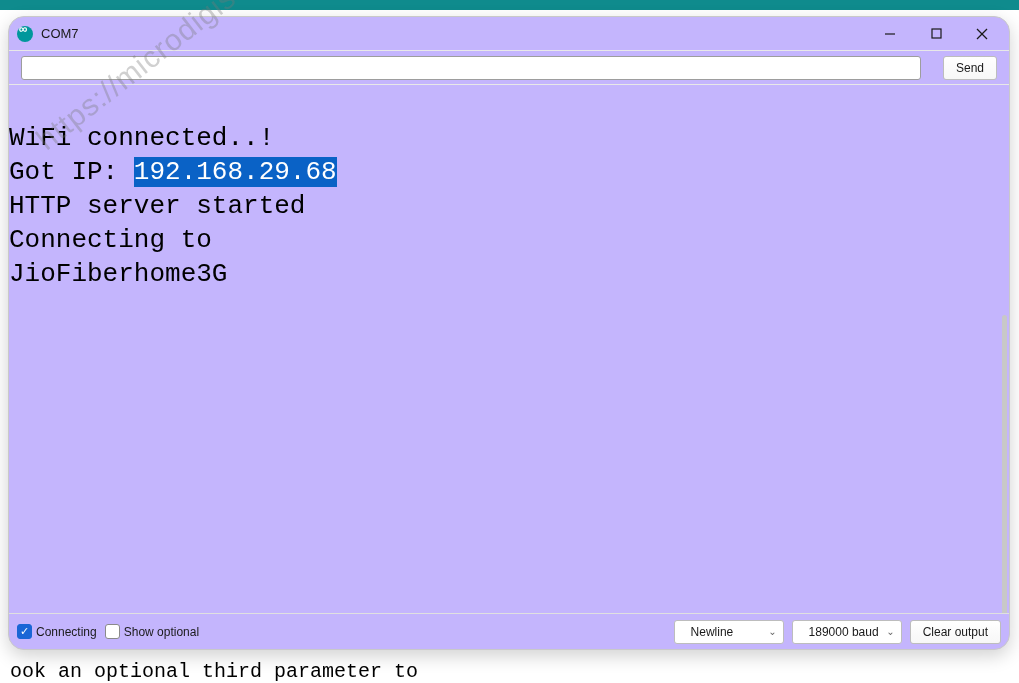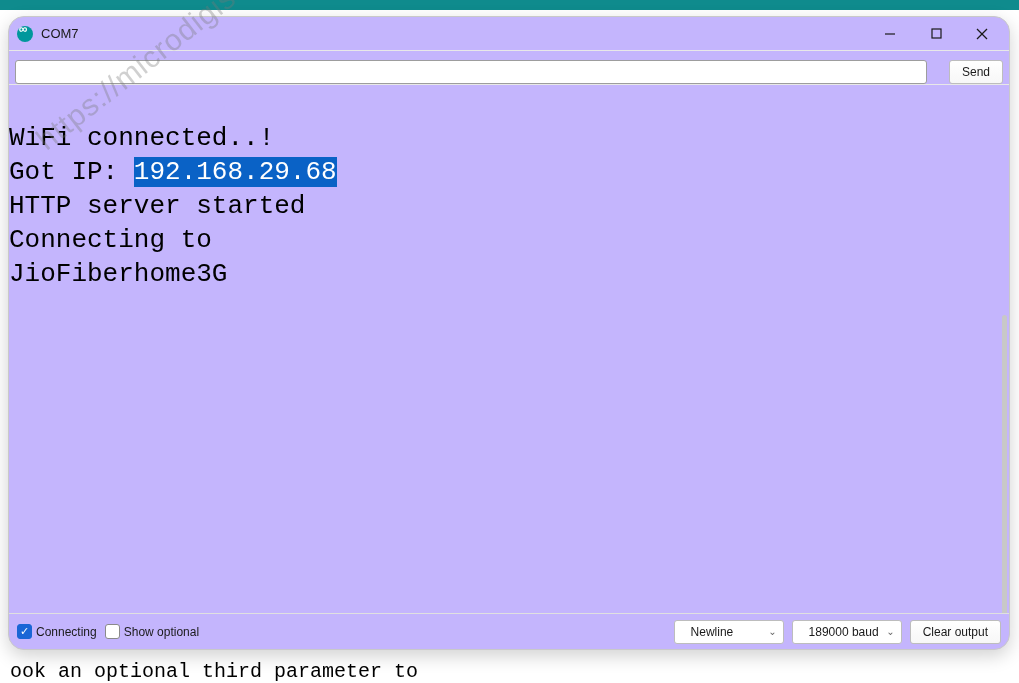--- a/index.html
+++ b/index.html
@@ -71,22 +71,22 @@
   .title-spacer { flex: 1; }
   .win-btn {
     width: 46px; height: 30px;
     display: flex; align-items: center; justify-content: center;
     color: #1a1a1a;
   }
   .win-btn svg { display: block; }
   .send-row {
     height: 34px;
     display: flex;
-    align-items: flex-end;
-    padding: 0 6px;
+    align-items: center;
+    padding: 0 12px;
     gap: 22px;
     border-bottom: 1px solid #e8e8e8;
   }
   .send-input {
     flex: 1;
     height: 24px;
     border: 1px solid #9d9d9d;
     border-radius: 3px;
     padding: 0 6px;
     font-size: 13px;

